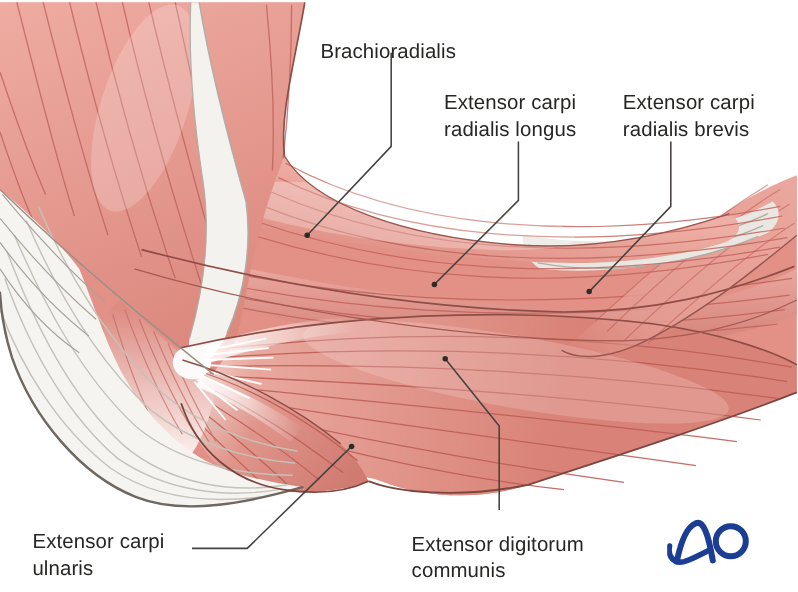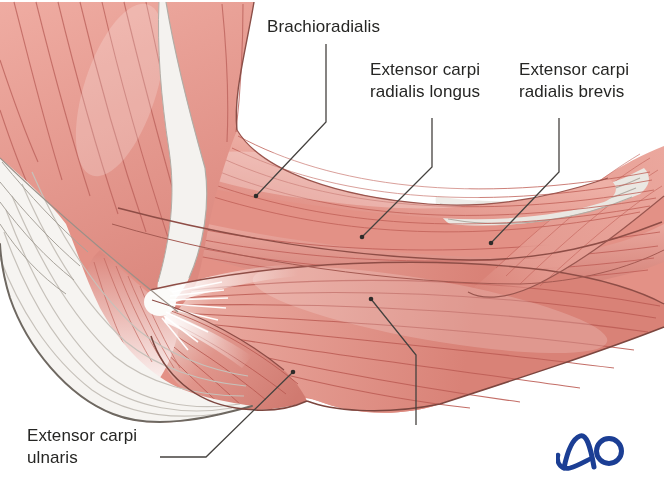--- a/index.html
+++ b/index.html
@@ -4,21 +4,21 @@
 <style>
   html,body{margin:0;padding:0;background:#ffffff;}
   .stage{
     position:relative;width:665px;height:493px;background:#ffffff;
     overflow:hidden;font-family:"Liberation Sans",sans-serif;
   }
   .stage svg{display:block;}
   #illustration{position:absolute;left:0;top:0;}
   .lbl{
     position:absolute;font-size:17px;line-height:22px;color:#262624;
-    white-space:pre-line;letter-spacing:.1px;
+    white-space:pre-line;letter-spacing:.1px;margin-top:16px;
   }
   #lbl-br  {left:267px;top:16px;}
   #lbl-ecrl{left:370px;top:59px;}
   #lbl-ecrb{left:519px;top:59px;}
   #lbl-ecu {left:27px; top:425px;}
   #lbl-edc {left:343px;top:427px;}
   #ao-logo{position:absolute;left:556px;top:428px;}
 </style>
 </head>
 <body>
@@ -239,20 +239,22 @@
     </g>
   </svg>
 
   <div class="lbl" id="lbl-br">Brachioradialis</div>
   <div class="lbl" id="lbl-ecrl">Extensor carpi
 radialis longus</div>
   <div class="lbl" id="lbl-ecrb">Extensor carpi
 radialis brevis</div>
   <div class="lbl" id="lbl-ecu">Extensor carpi
 ulnaris</div>
+  <div class="lbl" id="lbl-edc">Extensor digitorum
+communis</div>
 
   <svg id="ao-logo" width="72" height="46" viewBox="0 0 72 46" role="img" aria-label="AO">
     <g fill="none" stroke="#1b3e94" stroke-linecap="round">
       <path stroke-width="5" d="M 8,40 C 11,25 16,11 24,8 C 30,6 34,16 38,39"></path>
       <path stroke-width="4.6" d="M 2,27 C 0,36 6,42 14,40 C 21,38 28,34 34,31"></path>
       <circle stroke-width="5" cx="53" cy="23" r="12.5"></circle>
     </g>
   </svg>
 
 </div>

